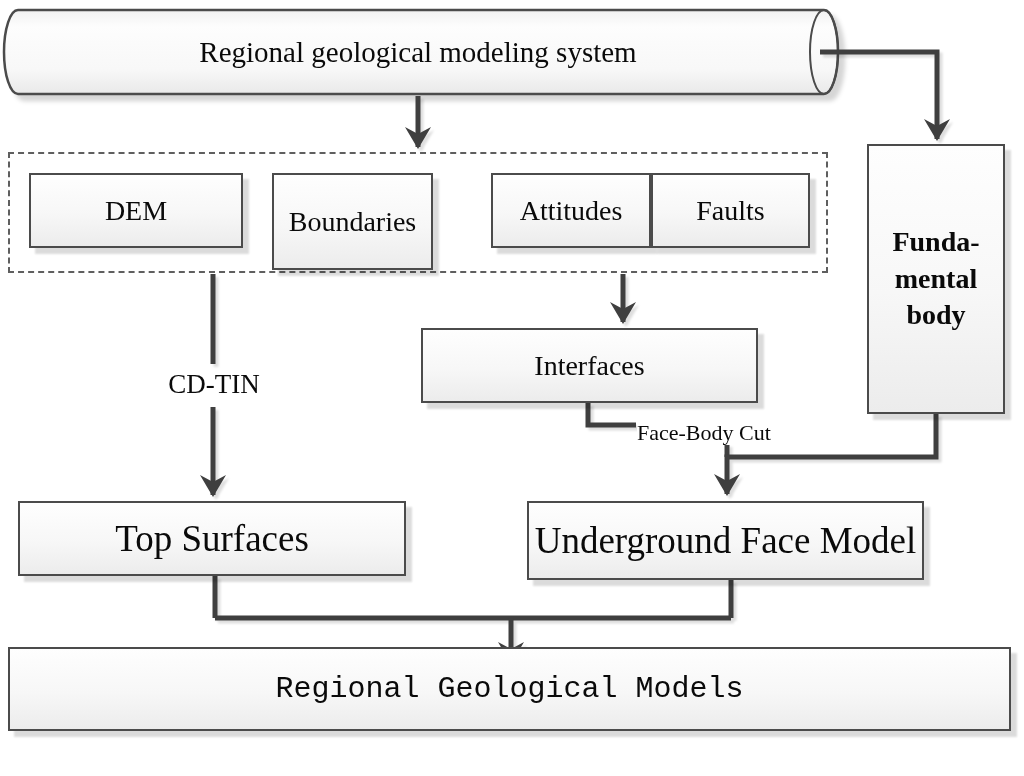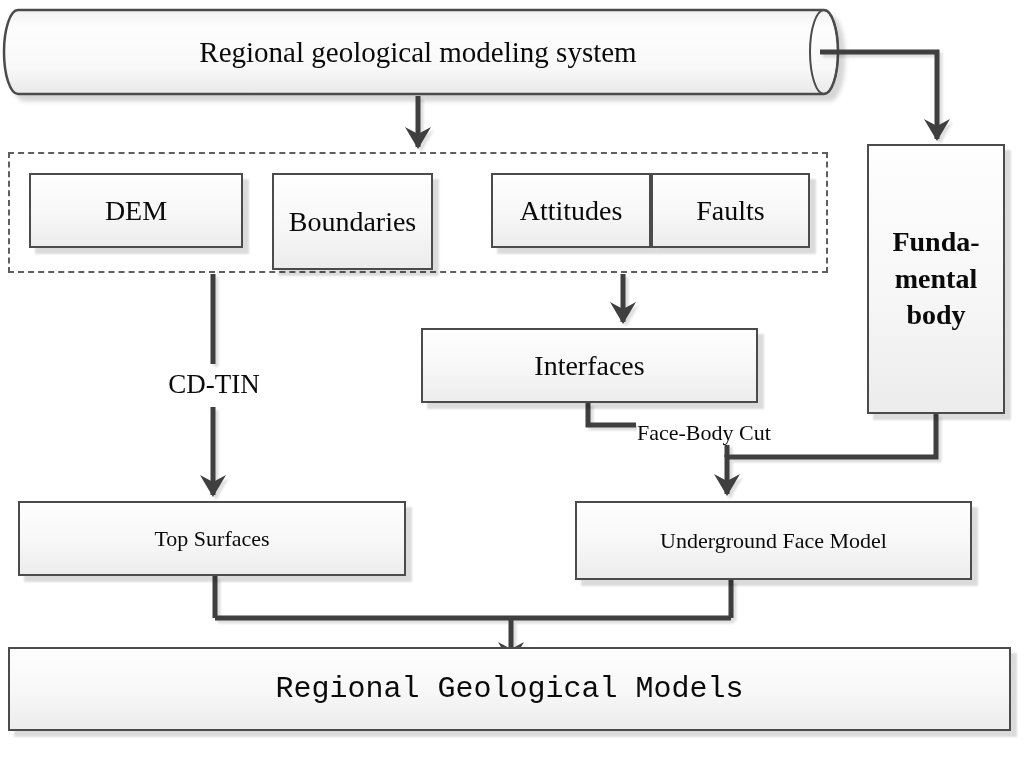--- a/index.html
+++ b/index.html
@@ -21,21 +21,21 @@
   }
   .cyl-label{
     position:absolute;z-index:3;display:flex;align-items:center;justify-content:center;
     font-size:29px;
   }
   .edge-label{
     position:absolute;z-index:4;background:#ffffff;
     display:flex;align-items:center;justify-content:center;
   }
   .fz28{font-size:28px;}
-  .fz29{font-size:22px;font-family:Liberation Serif, serif;}
+  .fz29{font-size:37px;font-family:Liberation Serif, serif;}
   .fz30{font-size:30px;}
   .stack{line-height:1.32;}
 </style>
 </head>
 <body>
 
 <div class="canvas">
 
   <svg class="wires" width="1024" height="776" viewBox="0 0 1024 776">
     <defs>
@@ -105,21 +105,21 @@
   <div class="edge-label" style="left:149px;top:369px;width:130px;height:30px;font-size:27px;">
     <span>CD-TIN</span>
   </div>
   <div class="edge-label" style="left:637px;top:421px;width:152px;height:24px;font-size:22px;justify-content:flex-start;">
     <span>Face-Body Cut</span>
   </div>
 
   <div class="node fz29" style="left:18px;top:501px;width:388px;height:75px;">
     <span>Top Surfaces</span>
   </div>
-  <div class="node fz29" style="left:527px;top:501px;width:397px;height:79px;margin-left:48px;">
+  <div class="node fz29" style="left:527px;top:501px;width:397px;height:79px;">
     <span>Underground Face Model</span>
   </div>
 
   <div class="node fz30" style="left:8px;top:647px;width:1003px;height:84px;font-family:Liberation Mono, monospace;">
     <span>Regional Geological Models</span>
   </div>
 
 </div>
 
 </body></html>

